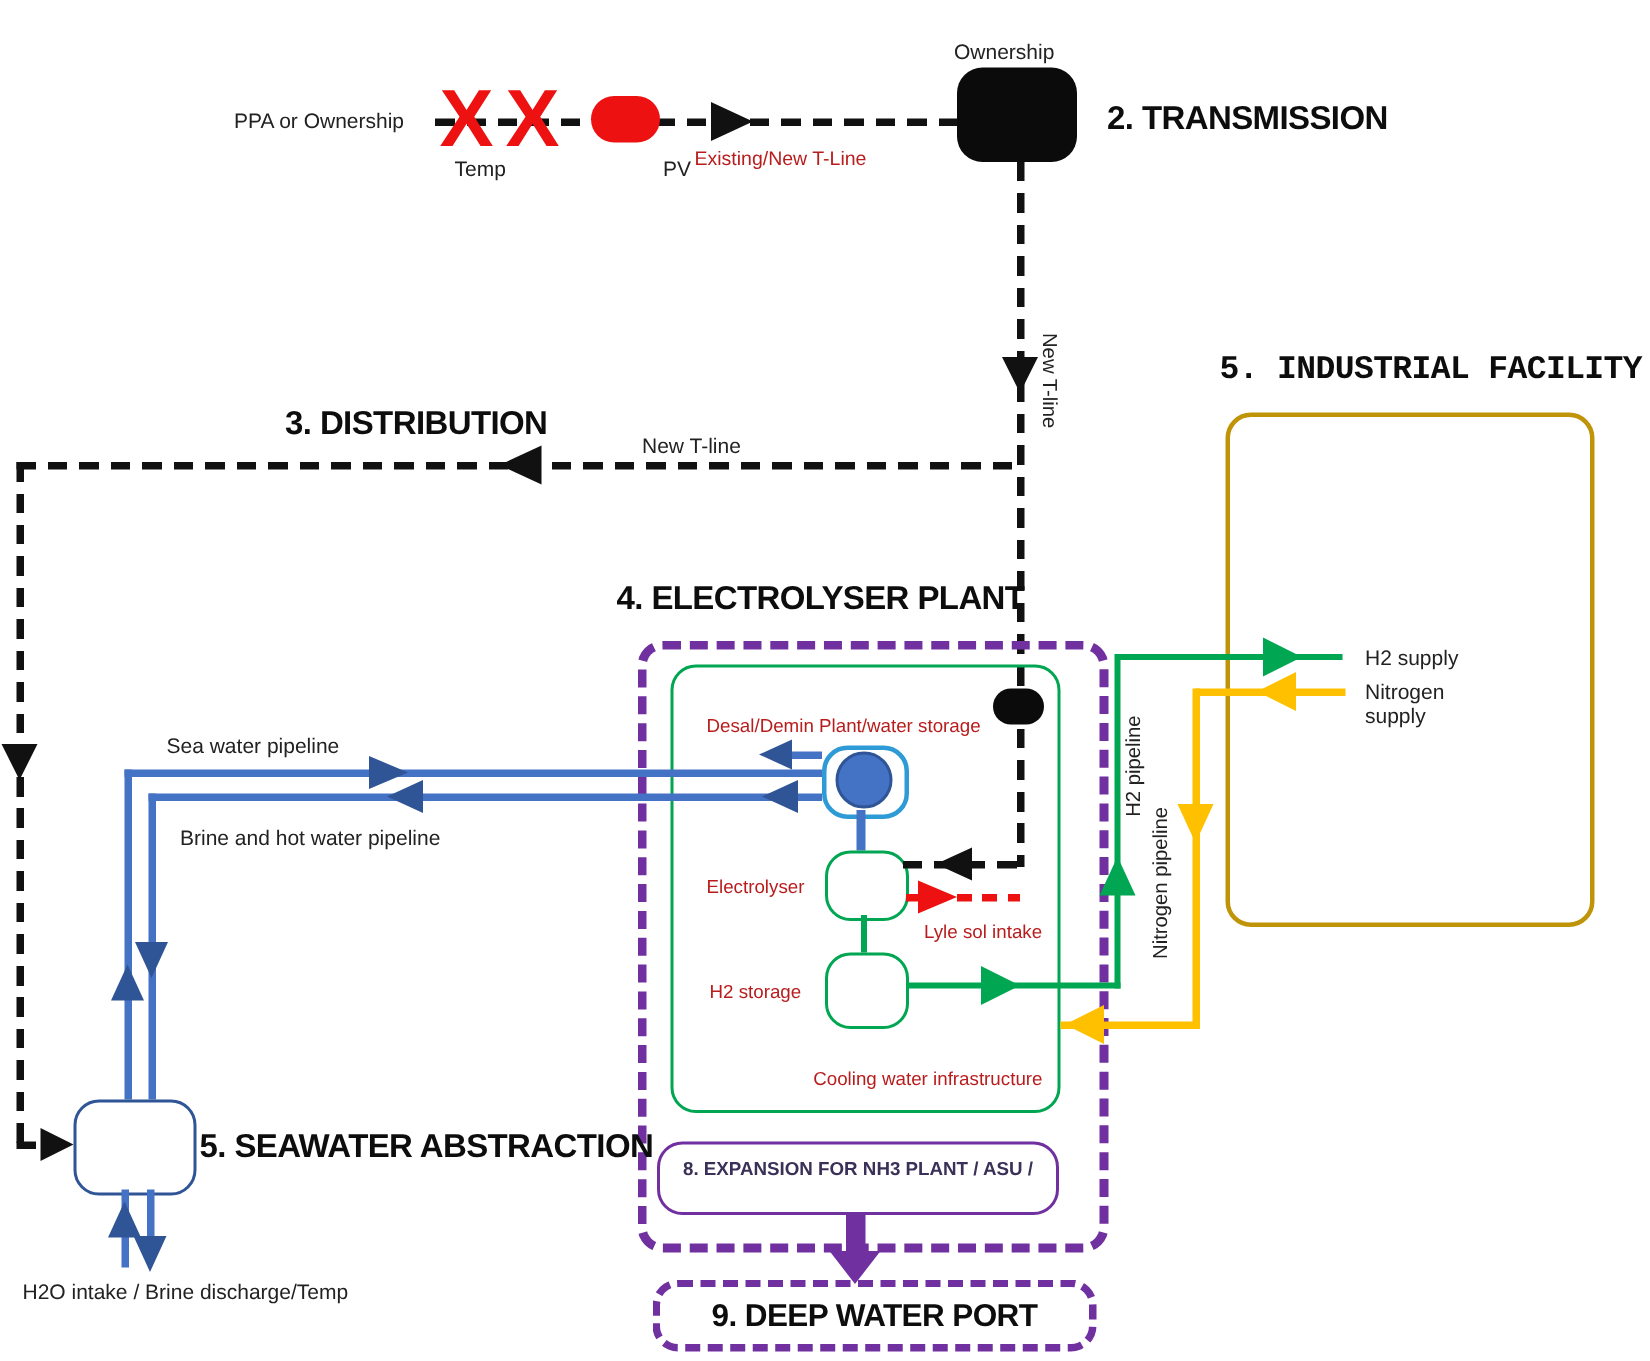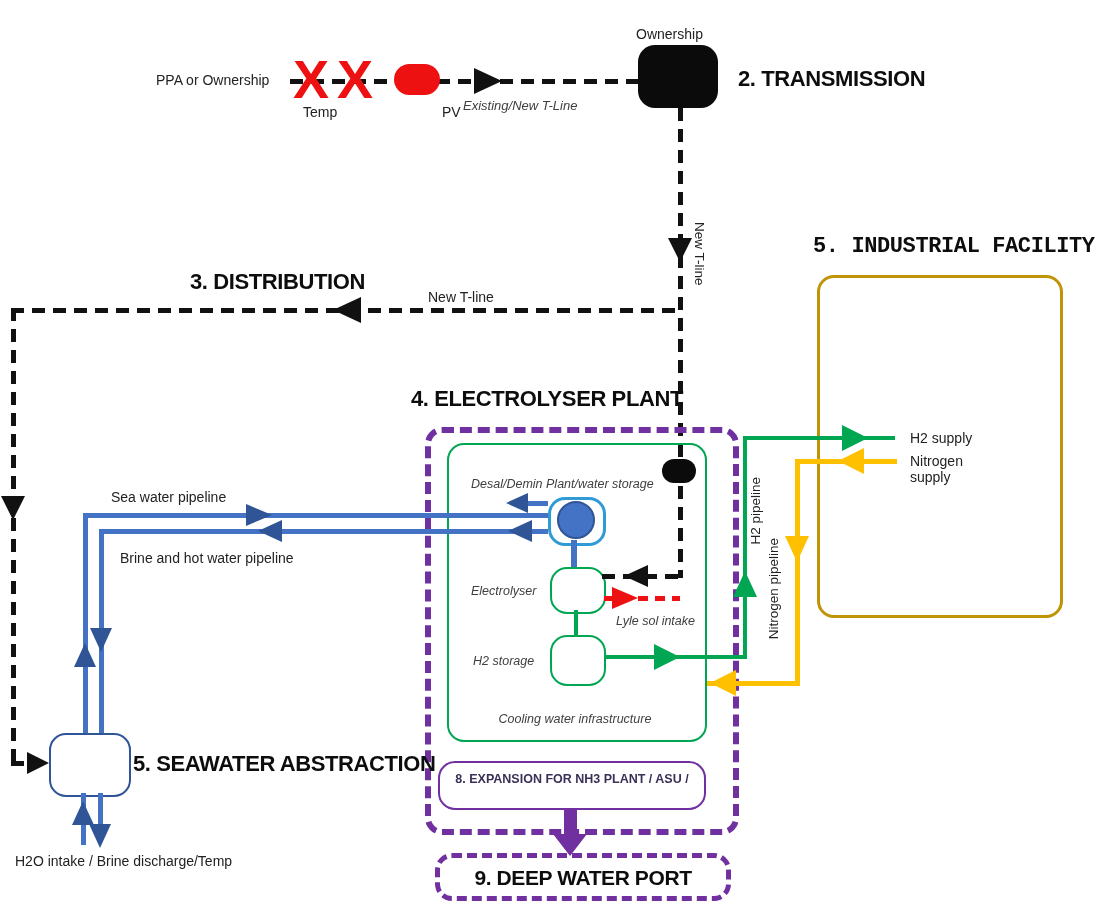--- a/index.html
+++ b/index.html
@@ -2,21 +2,21 @@
 <html><head>
 <meta charset="utf-8">
 <style>
   html,body{margin:0;padding:0;background:#fff;}
   #canvas{
     position:relative;width:1100px;height:907px;background:#ffffff;overflow:hidden;
     font-family:"Liberation Sans", sans-serif;color:#1a1a1a;
   }
   .abs{position:absolute;}
   .lbl{position:absolute;font-size:14px;color:#222;white-space:nowrap;line-height:1.15;}
-  .lbl-sm{position:absolute;font-size:12.5px;color:#404040;white-space:nowrap;line-height:1.15;font-style:italic;}
+  .lbl-sm{position:absolute;font-size:12.5px;color:#b91c1c;white-space:nowrap;line-height:1.15;}
   .title{position:absolute;font-weight:bold;font-size:22px;color:#0d0d0d;white-space:nowrap;letter-spacing:-0.4px;}
   .dash-h{position:absolute;height:5px;background:repeating-linear-gradient(90deg,#111 0 13px,transparent 13px 21px);}
   .dash-v{position:absolute;width:5px;background:repeating-linear-gradient(180deg,#111 0 13px,transparent 13px 21px);}
   .dash-h-red{position:absolute;height:4.5px;background:repeating-linear-gradient(90deg,#EE1111 0 10px,transparent 10px 17px);}
   .line{position:absolute;}
   .tri{position:absolute;width:0;height:0;border-style:solid;border-color:transparent;}
   .box{position:absolute;background:transparent;border-radius:17px;}
   .vtext{position:absolute;writing-mode:vertical-rl;font-size:13.5px;color:#222;white-space:nowrap;}
   .vtext-up{position:absolute;writing-mode:vertical-rl;transform:rotate(180deg);font-size:13.5px;color:#222;white-space:nowrap;}
   .windx{position:absolute;color:#EE1111;font-weight:900;font-size:54px;line-height:1;letter-spacing:-2px;}
@@ -56,21 +56,21 @@
   <div class="tri" style="left:1px;top:496px;border-width:24px 12px 0 12px;border-top-color:#111;"></div>
   <div class="dash-h" style="left:11px;top:761px;width:26px;"></div>
   <div class="tri" style="left:27px;top:752px;border-width:11px 0 11px 22px;border-left-color:#111;"></div>
 
   <div class="title" style="left:813px;top:234px;font-family:Liberation Mono, monospace;">5. INDUSTRIAL FACILITY</div>
   <div class="box" style="left:817px;top:275px;width:240px;height:337px;border:3px solid #C09408;"></div>
 
   <div class="title" style="left:411px;top:386px;">4. ELECTROLYSER PLANT</div>
   <div class="box" style="left:425px;top:427px;width:302px;height:396px;border:6px dashed #7030A0;"></div>
   <div class="box" style="left:447px;top:443px;width:256px;height:295px;border:2px solid #00A651;"></div>
-  <div class="lbl-sm" style="left:455px;top:712px;width:240px;text-align:center;white-space:normal;">Cooling water infrastructure</div>
+  <div class="lbl-sm" style="left:455px;top:712px;width:240px;text-align:right;white-space:normal;">Cooling water infrastructure</div>
 
   <div class="line" style="left:745px;top:436px;width:150px;height:4px;background:#00A651;"></div>
   <div class="tri" style="left:842px;top:425px;border-width:13px 0 13px 26px;border-left-color:#00A651;"></div>
   <div class="line" style="left:743px;top:436px;width:4px;height:223px;background:#00A651;"></div>
   <div class="tri" style="left:733px;top:571px;border-width:0 12px 26px 12px;border-bottom-color:#00A651;"></div>
   <div class="line" style="left:602px;top:655px;width:145px;height:4px;background:#00A651;"></div>
   <div class="tri" style="left:654px;top:644px;border-width:13px 0 13px 26px;border-left-color:#00A651;"></div>
   <div class="lbl" style="left:910px;top:430px;">H2 supply</div>
   <div class="vtext-up" style="left:748px;top:477px;">H2 pipeline</div>
 

